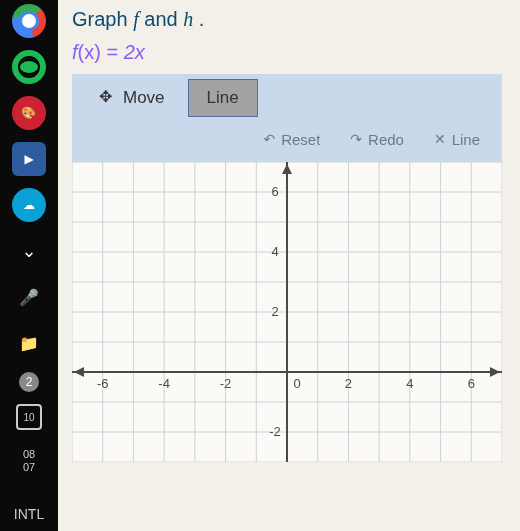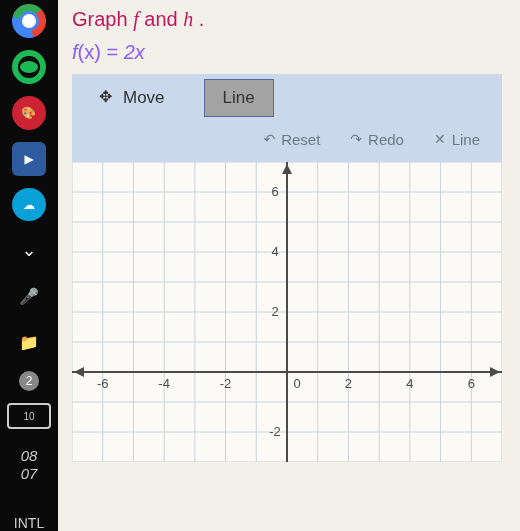--- a/index.html
+++ b/index.html
@@ -10,30 +10,30 @@
 .chrome::after { content:""; position:absolute; width:14px; height:14px; background:#fff; border-radius:50%; border:3px solid #4285f4;}
 .spot { background: #1db954; }
 .spot::after { content:""; width:18px; height:18px; border:2px solid #000; border-radius:50%; box-shadow: inset 0 -5px 0 -2px #000, inset 0 5px 0 -2px #000; }
 .red   { background: #c23; }
 .blue  { background:#2e5a9e; border-radius:6px; }
 .cloud { background:#0aa0d8; }
 .chev  { color:#fff; font-size:18px; background:none;}
 .mic   { color:#888; background:none; font-size:16px;}
 .files { color:#6aa; background:none; font-size:16px;}
 .badge { background:#888; width:20px; height:20px; font-size:12px;}
-.square{ border:2px solid #ccc; border-radius:4px; width:44px; height:26px; font-size:10px; color:#ccc;}
-.datebox { color:#ccc; font-size:15px; text-align:center; margin-top:6px; line-height:1.2;font-style:italic;}
+.square{ border:2px solid #ccc; border-radius:4px; width:26px; height:26px; font-size:10px; color:#ccc;}
+.datebox { color:#ccc; font-size:11px; text-align:center; margin-top:6px; line-height:1.2;}
 .intl { color:#ccc; font-size:14px; margin-top:20px;}
 .content { flex:1; background:#f3f0e9; padding: 8px 0 0 14px; }
-.prompt { font-size: 20px; color:#be185d; }
+.prompt { font-size: 20px; color:#0c4a6e; }
 .prompt .fn { font-style: italic; font-family: 'Times New Roman', serif;}
 .eq { font-size:20px; font-family: 'Times New Roman', serif; font-style:italic; color:#8b5cf6; margin: 10px 0; }
 .eq .rm { font-style: normal; }
 .tools { margin-top:10px; background: #c9d8ea; padding:0; width: 430px;}
-.tool-row { display:flex; align-items:center; height:48px; padding:0 10px; gap:20px;}
+.tool-row { display:flex; align-items:center; height:48px; padding:0 10px; gap:4px;}
 .tool-btn { padding: 8px 18px; font-size:17px; color:#333; display:flex; align-items:center; gap:8px; border:1px solid transparent;}
 .tool-btn.active { background:#a3a3a3; border:1px solid #5a6a9e;}
 .move-icon { width:14px; height:14px; position:relative; display:inline-block;}
 .move-icon::before { content:"✥"; font-size:16px; color:#333; position:absolute; left:-2px; top:-4px; font-style:normal;}
 .action-row { display:flex; height:40px; align-items:center; justify-content:flex-end; gap:6px; padding-right:10px; padding-bottom:6px;}
 .act { padding: 4px 12px; font-size:15px; color:#6a7a8a; display:flex; align-items:center; gap:6px;}
 .act .ic { font-size:14px;}
 .graph { background:#fbfaf6; width:430px; height:300px; position:relative; overflow:hidden;}
 .graph svg { width:100%; height:100%; }
 .grid-line { stroke:#c8d4d8; stroke-width:1; }

